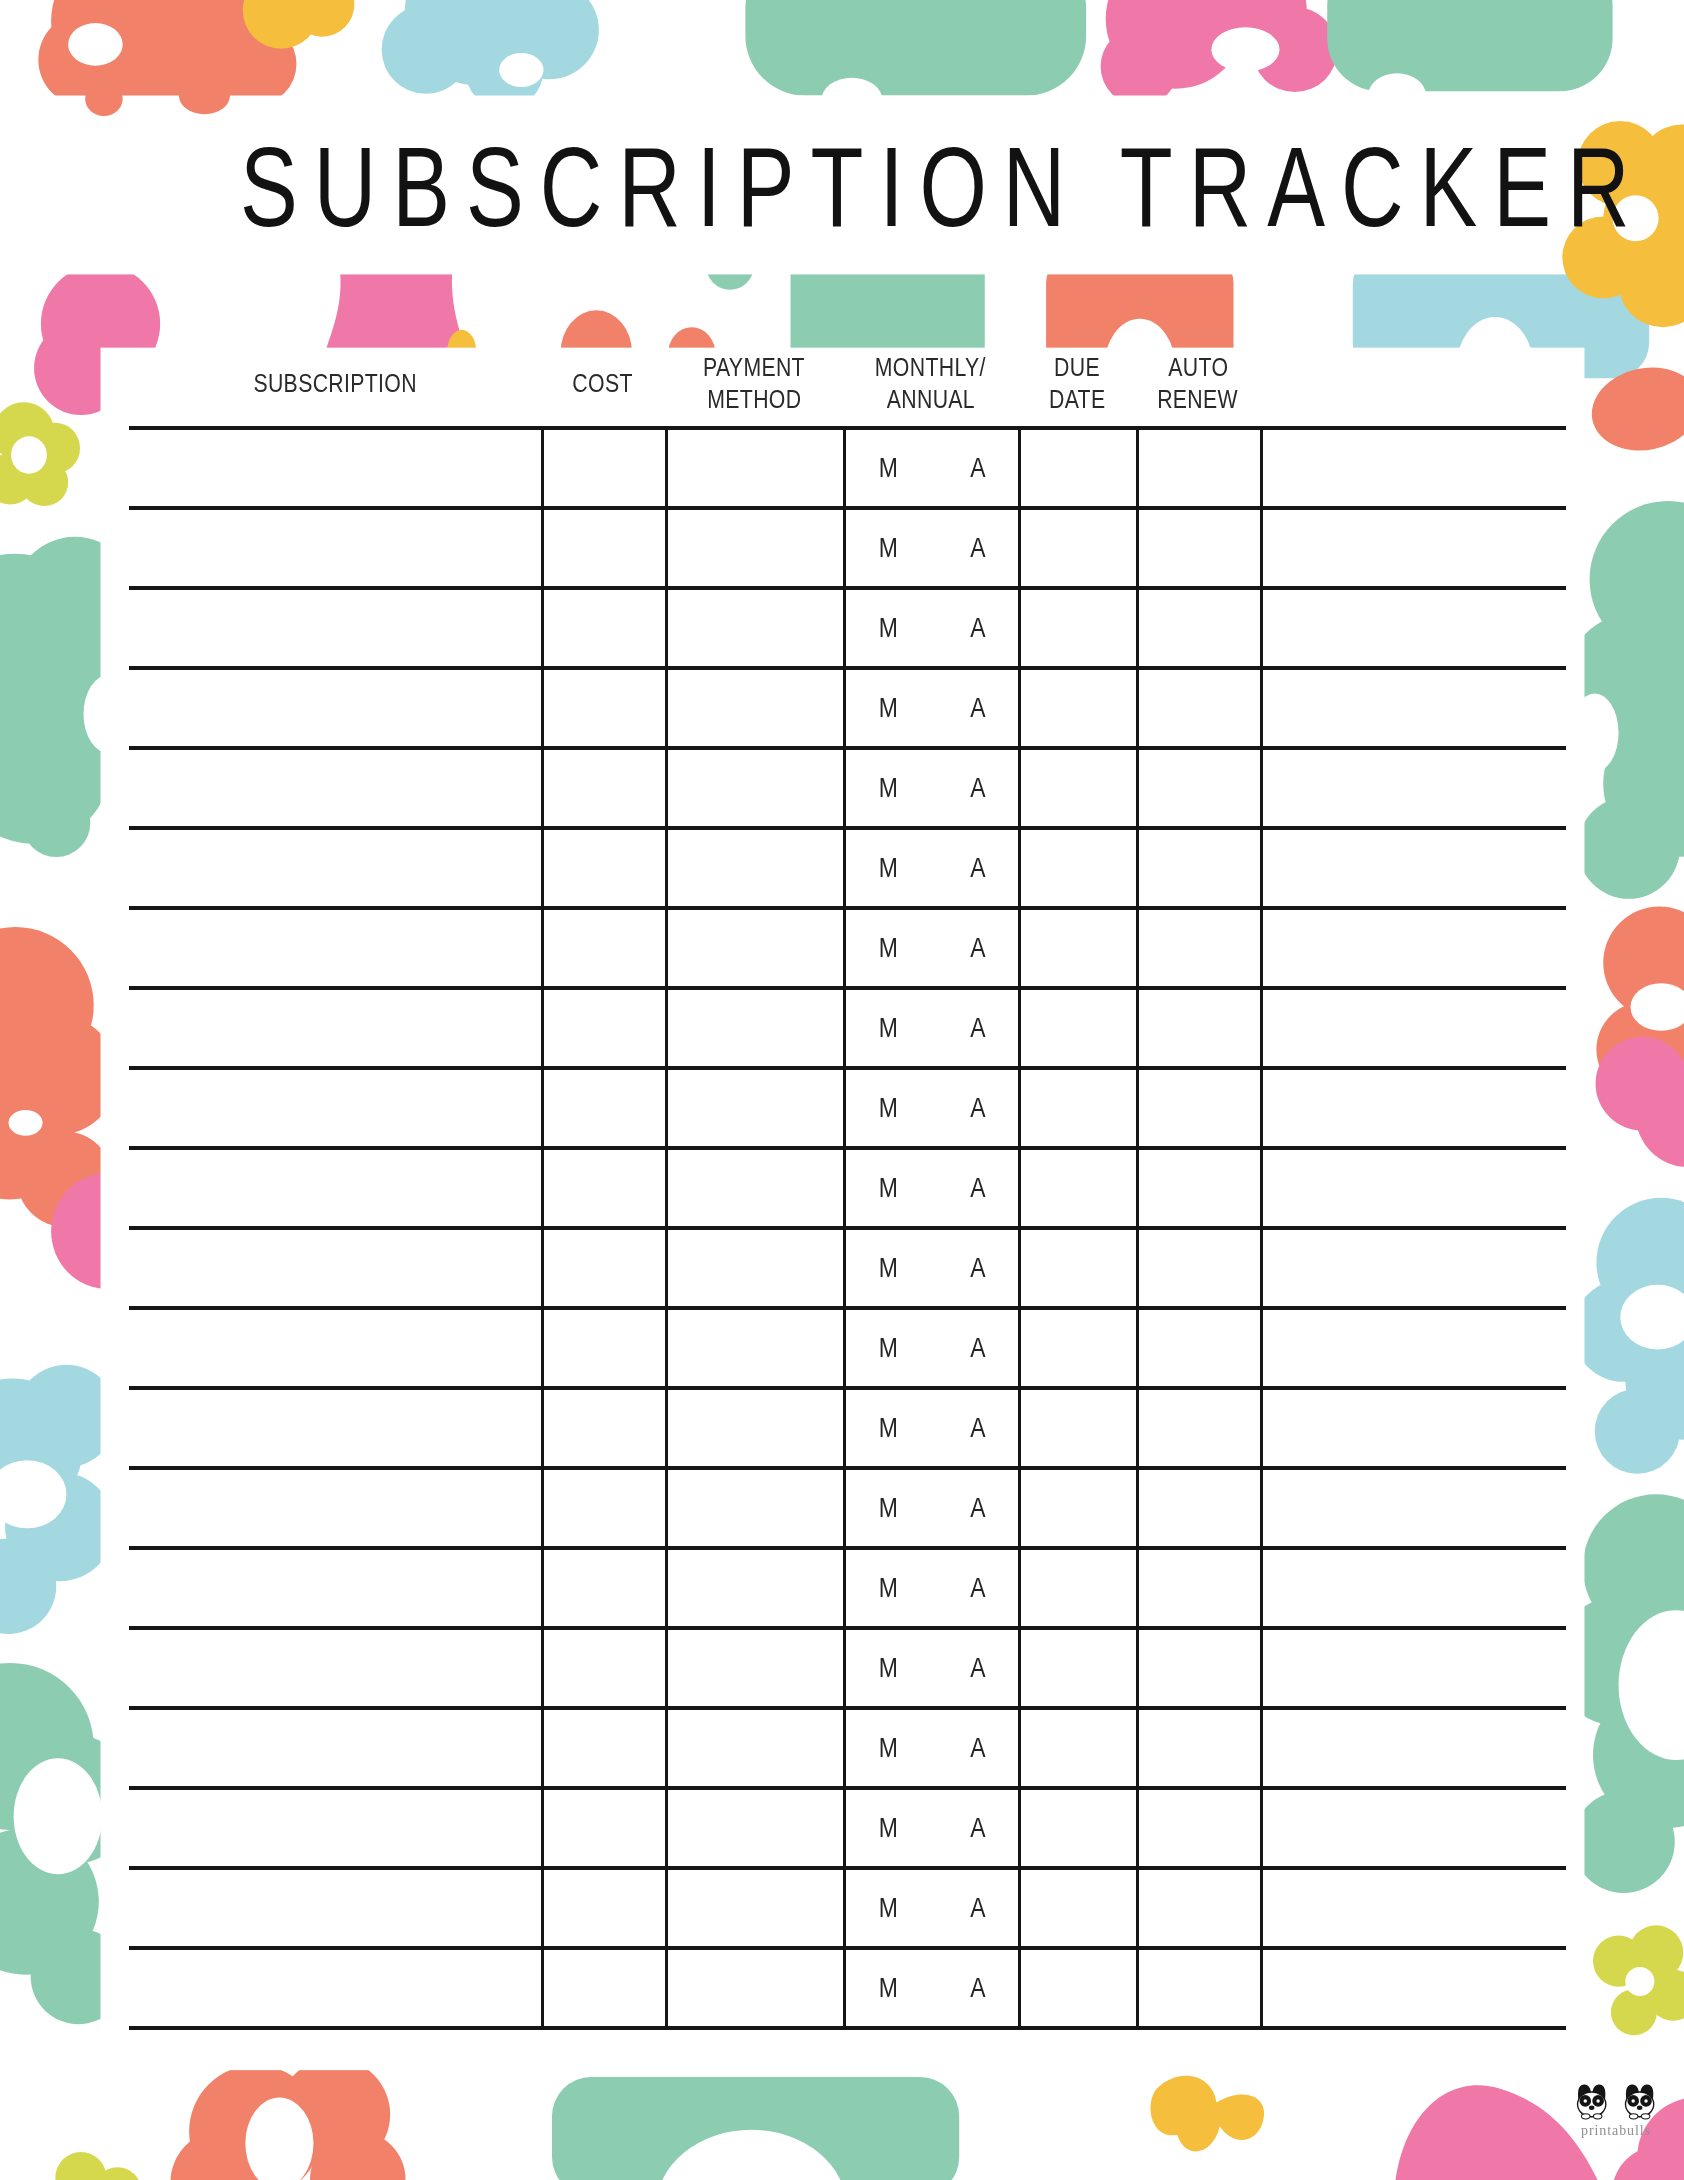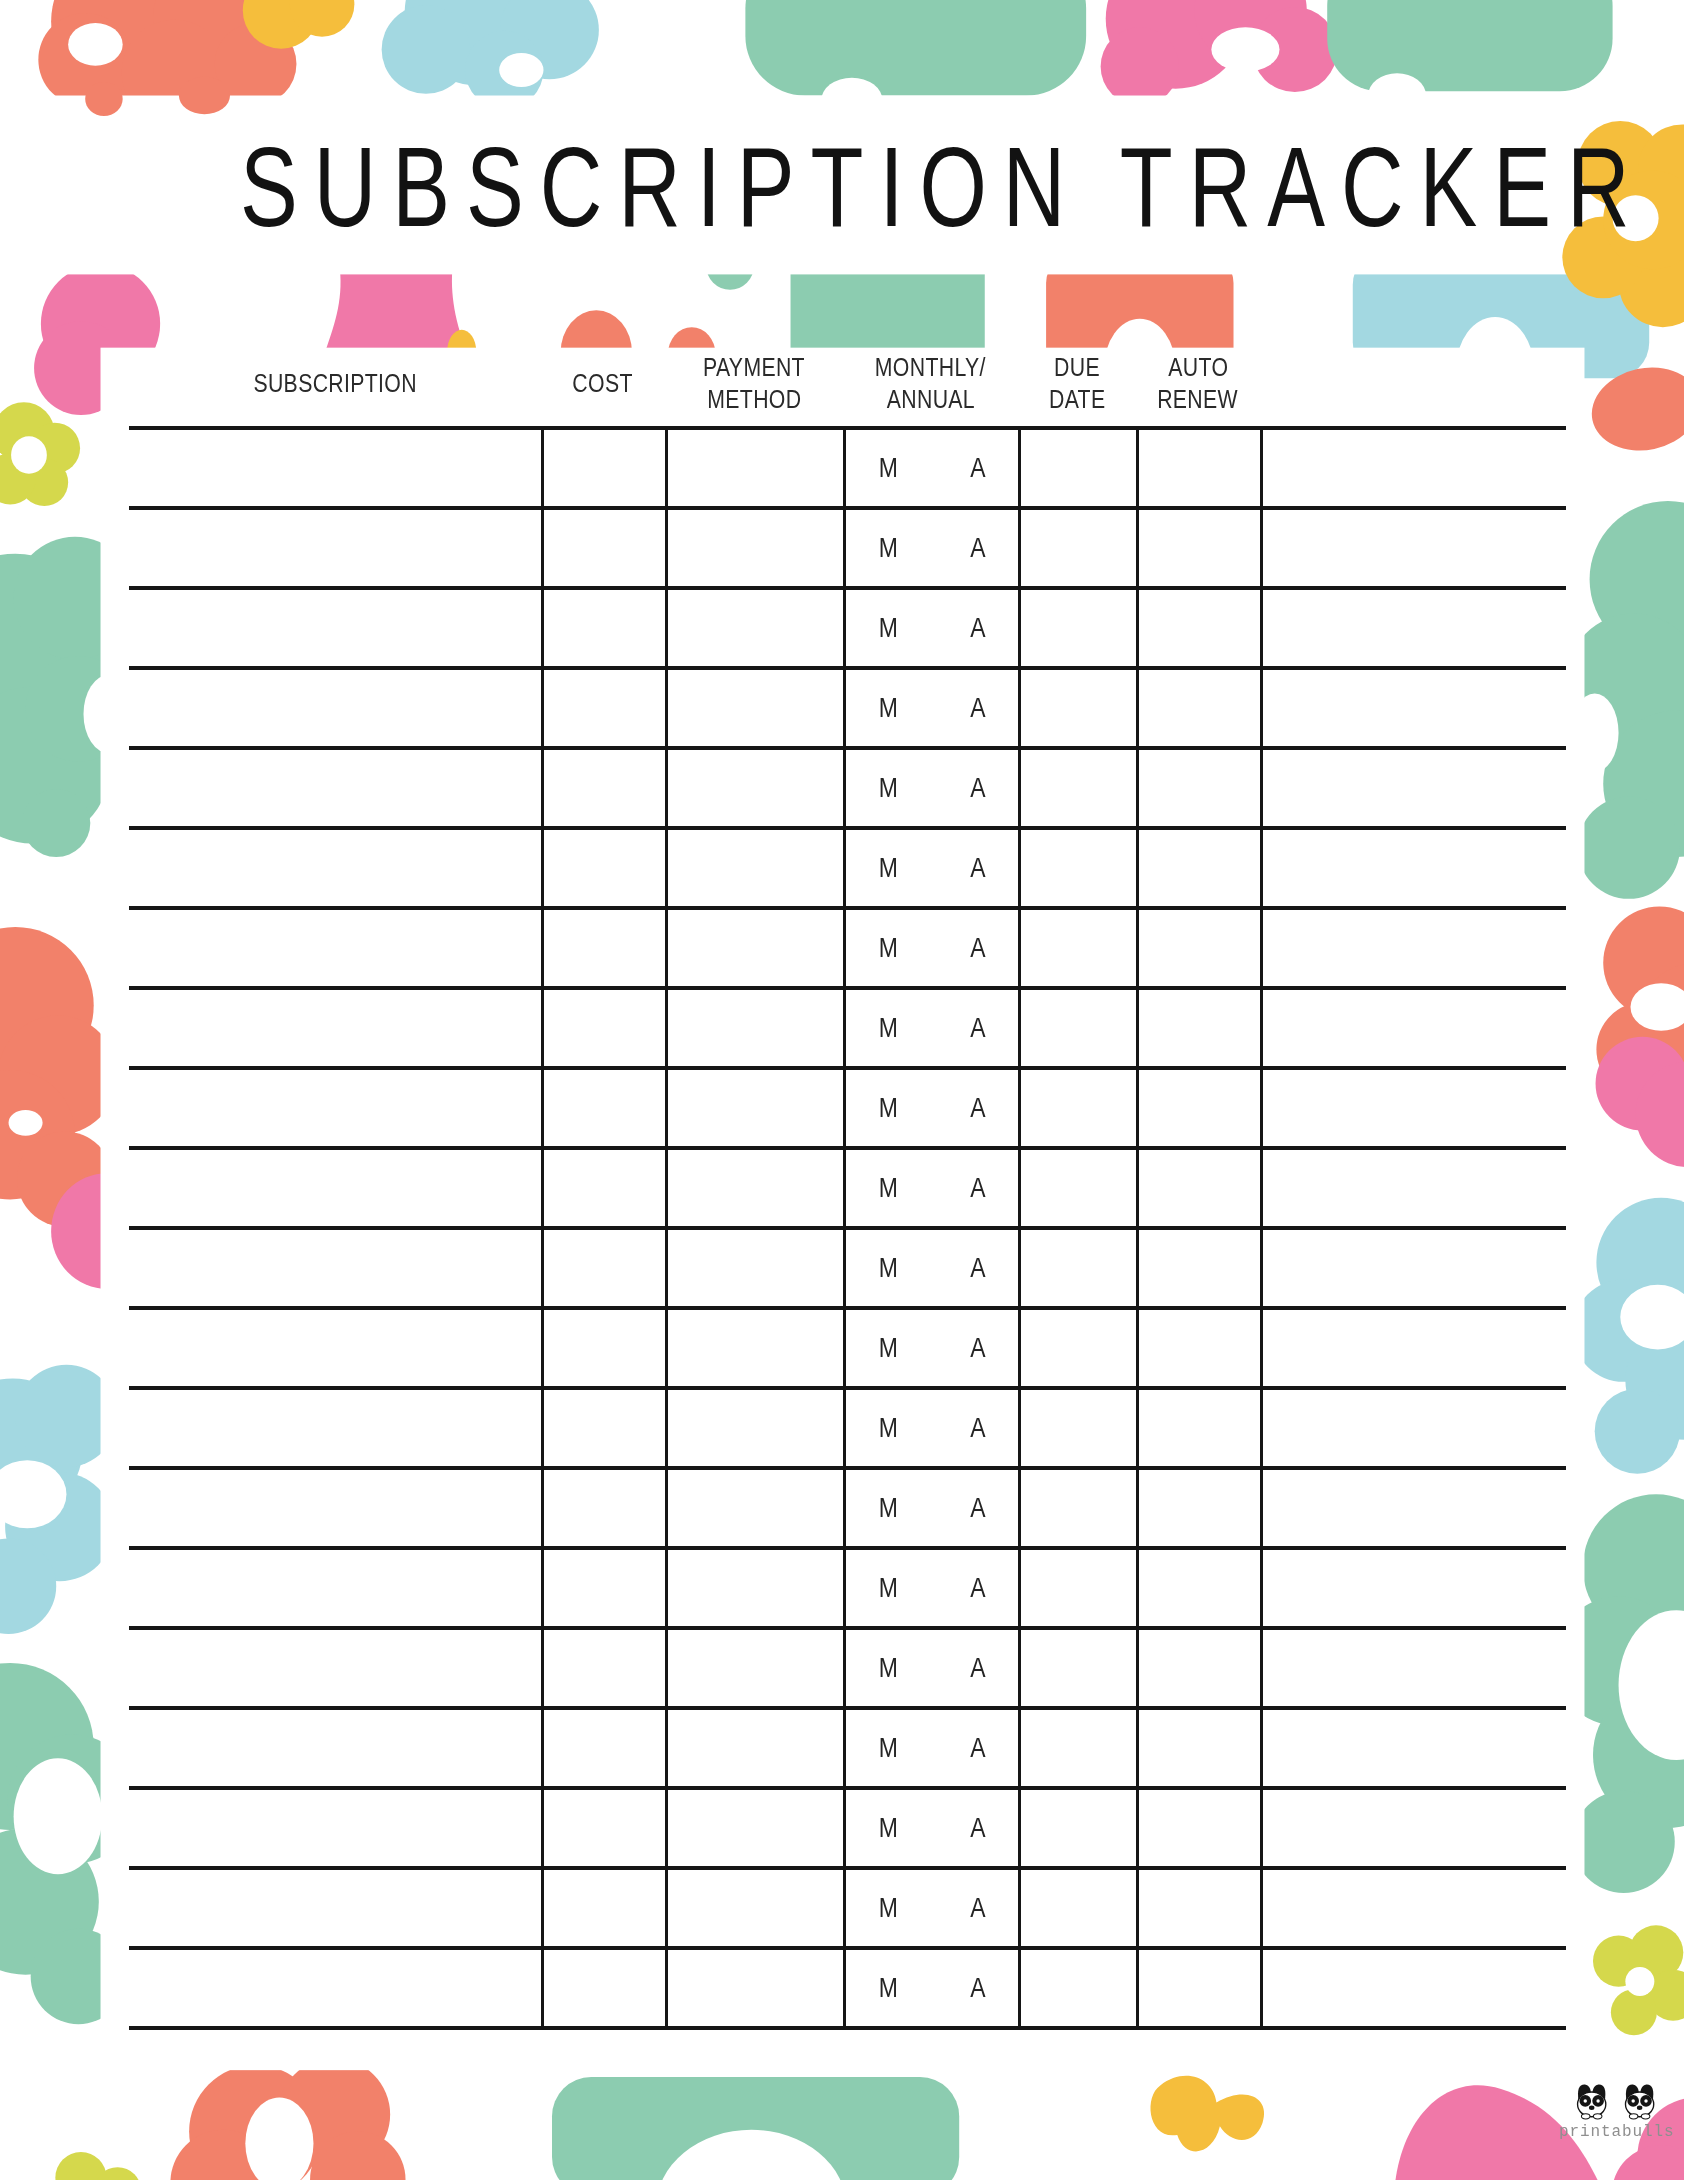--- a/index.html
+++ b/index.html
@@ -49,22 +49,22 @@
   .c-ma{display:flex;align-items:center;justify-content:center;gap:70px;}
   .opt{
     font-size:27px;color:#242424;
     display:inline-block;transform:scaleX(0.85);transform-origin:center;
   }
 
   
   .logo{position:absolute;left:1559px;top:2082px;width:114px;text-align:center;z-index:2;}
   .logo svg{display:block;margin:0 auto;}
   .logo-text{
-    font-size:16px;color:#8f8f8f;letter-spacing:0.9px;margin-top:-1.7px;
-    font-family:Liberation Mono, monospace;
+    font-size:14px;color:#8f8f8f;letter-spacing:0.9px;margin-top:-1.7px;
+    font-family:Liberation Serif, serif;
   }
 </style>
 </head>
 <body>
 
 <svg class="deco" viewBox="0 0 1978 2560" aria-hidden="true">
   <g>
     <g fill="#F2816A">
         <circle cx="150" cy="25" r="90"></circle>
         <circle cx="255" cy="20" r="75"></circle>

